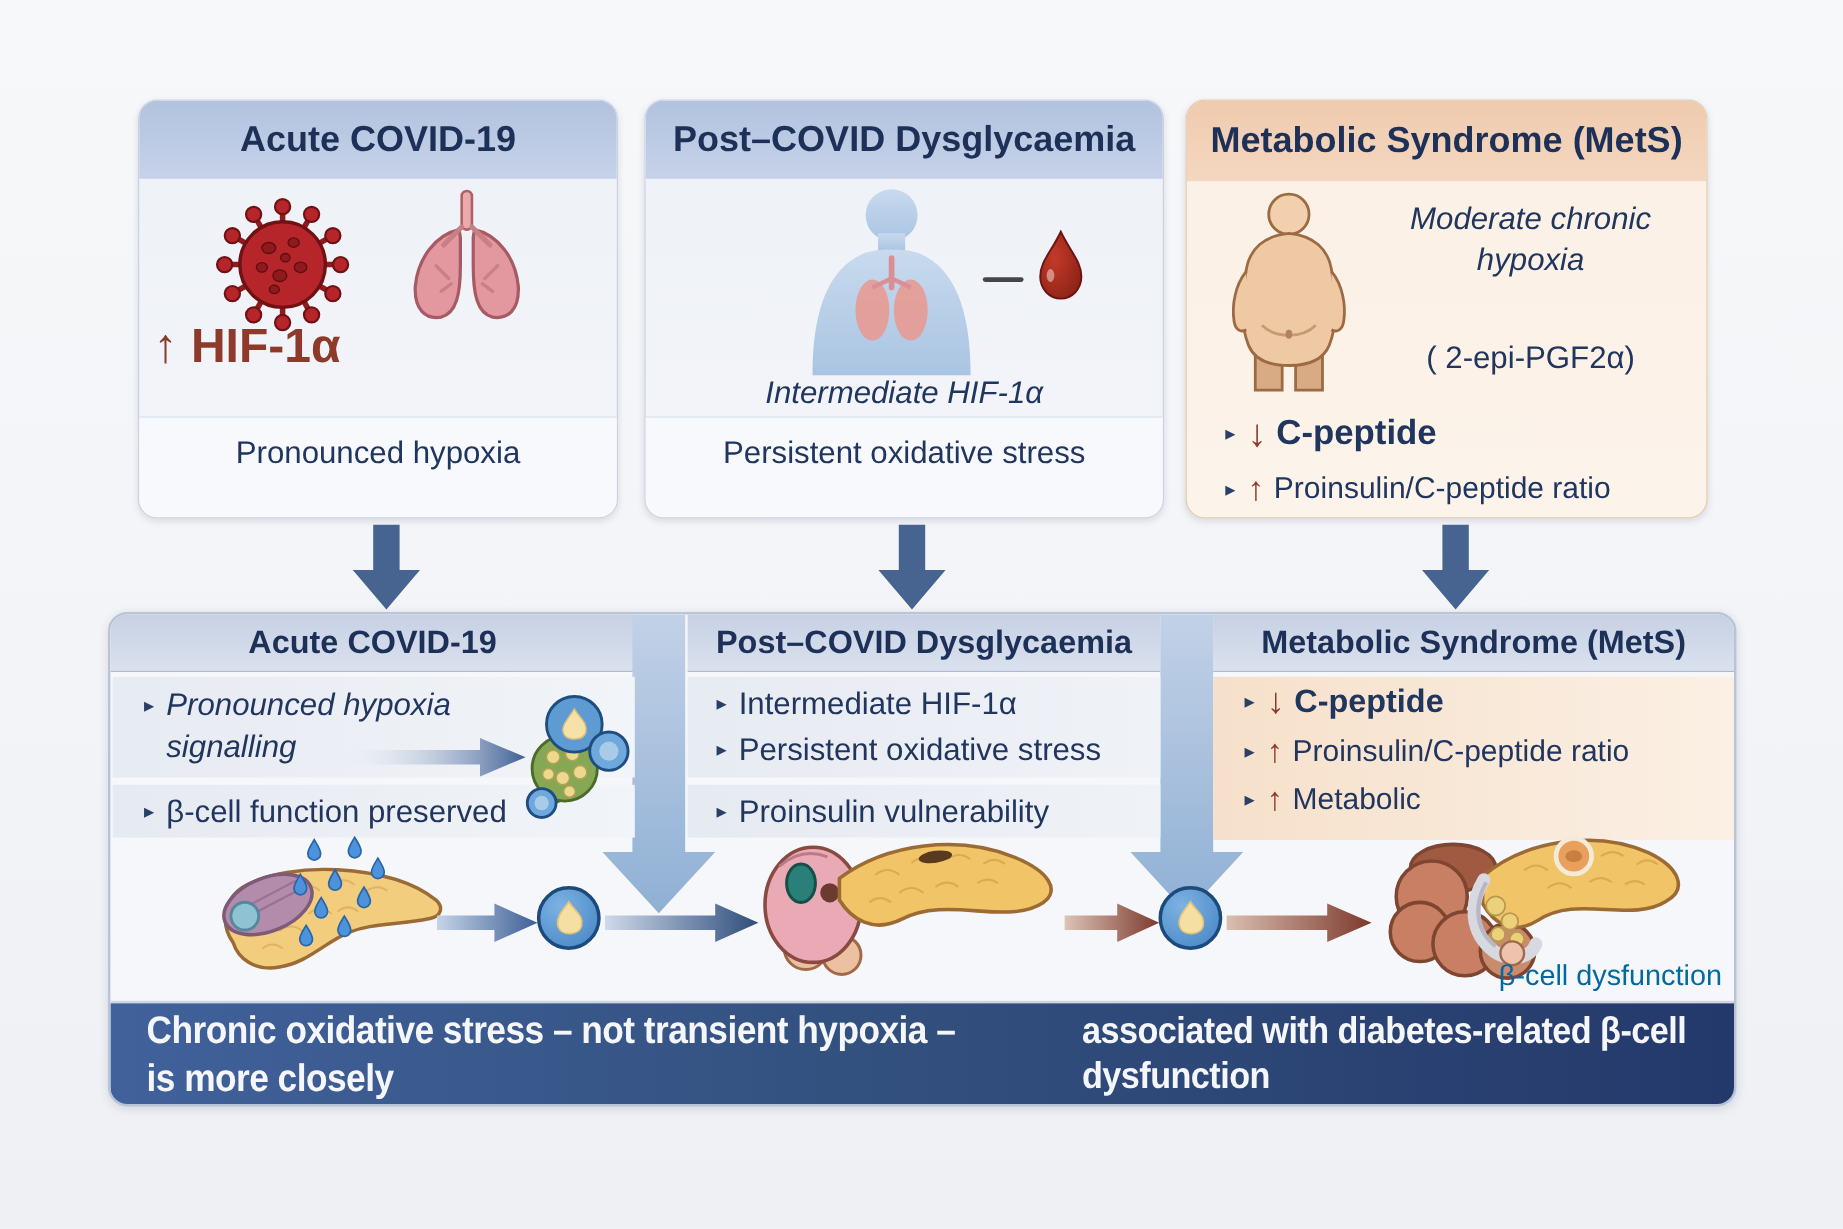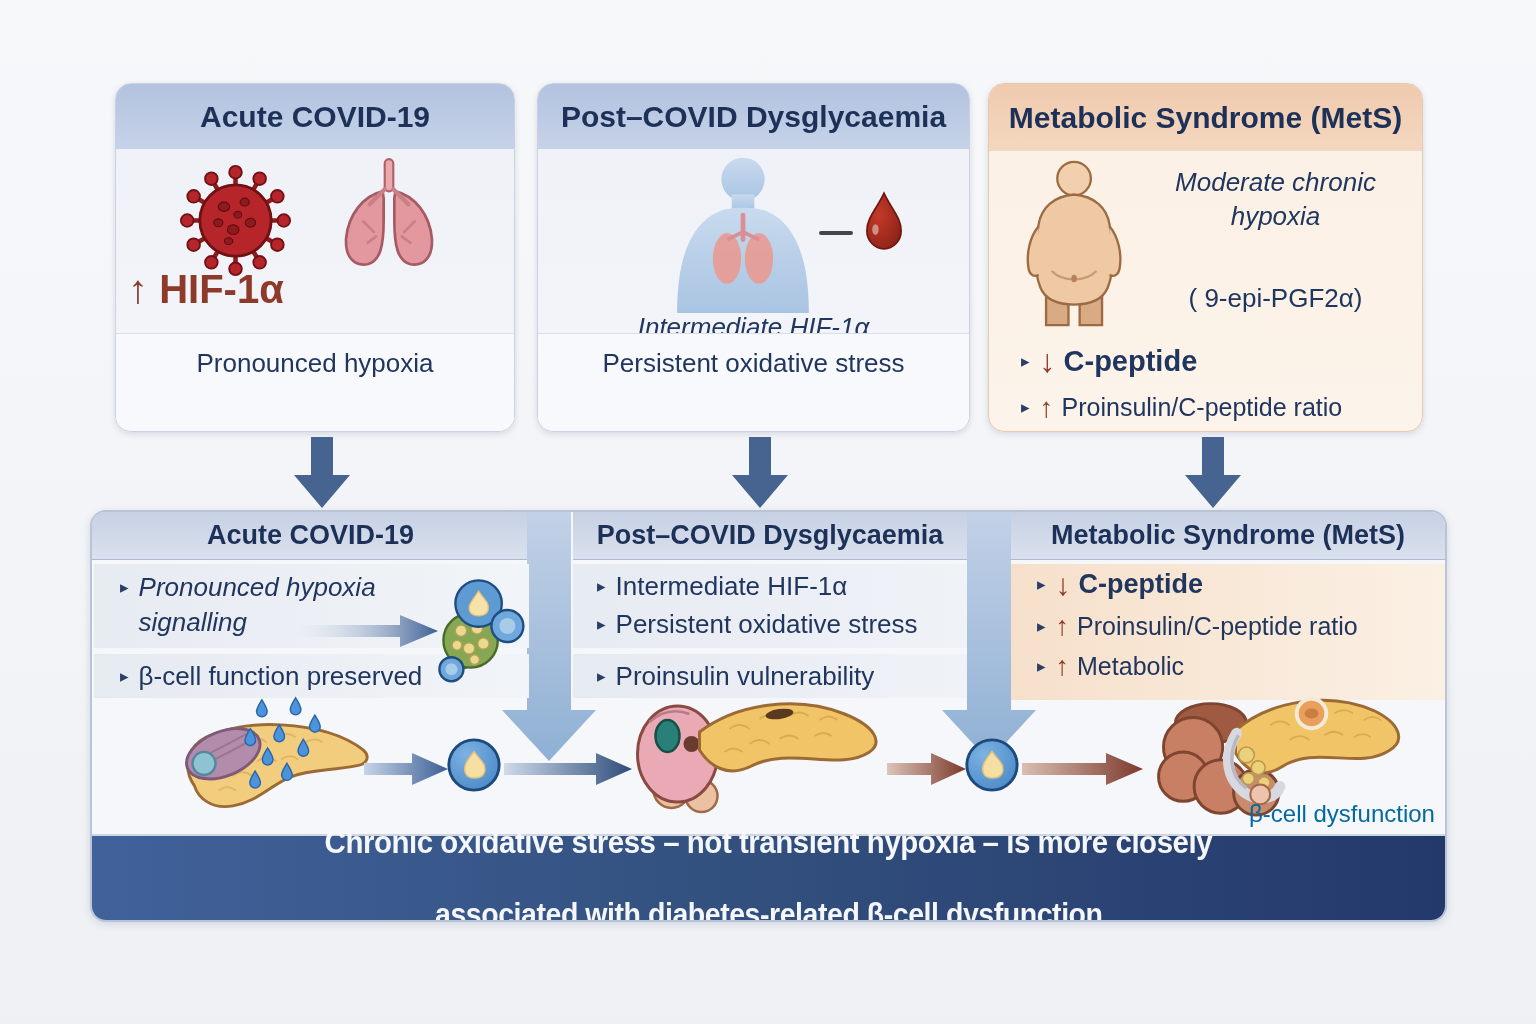--- a/index.html
+++ b/index.html
@@ -12,35 +12,35 @@
     box-shadow:0 2px 6px rgba(70,90,130,.18);}
   .panel.blue{background:linear-gradient(180deg,#eef1f7 0%,#f3f5f9 100%);border:1px solid #c9d2e2;}
   .panel.peach{background:linear-gradient(180deg,#fbf0e5 0%,#fcf3ea 100%);border:1px solid #e6c9ae;}
   .phead{position:absolute;left:0;top:0;right:0;height:65px;display:flex;align-items:center;justify-content:center;
     font-weight:bold;font-size:30px;color:#1d3158;}
   .phead.blue{background:linear-gradient(180deg,#b2c3df 0%,#c6d2e9 100%);}
   .phead.peach{background:linear-gradient(180deg,#efcbae 0%,#f4d7c0 100%);}
   .pbody{position:absolute;left:0;top:65px;right:0;bottom:0;}
   .center-line{position:absolute;left:0;right:0;text-align:center;font-size:26px;color:#21365f;font-style:italic;}
   .hif-line{position:absolute;left:12px;right:0;font-weight:bold;color:#8e3a2a;font-size:40px;}
-  .bottom-band{position:absolute;left:0;right:0;bottom:0;height:98px;background:#f7f9fc;border-top:1px solid #d9dfe9;
+  .bottom-band{position:absolute;left:0;right:0;bottom:0;height:84px;background:#f7f9fc;border-top:1px solid #d9dfe9;
     text-align:center;font-size:26px;color:#21365f;padding-top:14px;box-sizing:border-box;}
   .redarrow{color:#8e3a2a;font-weight:bold;}
   .bigpanel{position:absolute;left:90px;top:510px;width:1357px;height:412px;border-radius:16px;overflow:hidden;
     background:#f5f7fa;border:2px solid #b9c4d6;box-sizing:border-box;box-shadow:0 2px 8px rgba(70,90,130,.18);}
   .bhead{position:absolute;top:0;height:48px;display:flex;align-items:center;justify-content:center;
     background:linear-gradient(180deg,#c7d1e4 0%,#dae1ee 100%);font-weight:bold;font-size:27px;color:#1d3158;
     border-bottom:1px solid #aeb9cf;box-sizing:border-box;}
   .band{position:absolute;}
   .bullet-line{position:absolute;display:flex;align-items:flex-start;font-size:25px;color:#21365f;line-height:33px;}
   .tri{font-size:17px;line-height:33px;margin-right:10px;color:#2a3f66;}
   .b-arrow{font-weight:bold;color:#8e3a2a;margin-right:8px;}
   .footerbar{position:absolute;left:0;right:0;bottom:0;height:84px;
     background:linear-gradient(90deg,#41619b 0%,#33517f 45%,#24396b 100%);
-    border-top:2px solid #cfd6e2;display:flex;flex-direction:column;align-items:center;justify-content:center;gap:34px;}
+    border-top:2px solid #cfd6e2;display:flex;flex-direction:row;align-items:center;justify-content:center;gap:34px;}
   .footer-line{color:#f4f6fa;font-weight:600;letter-spacing:-.5px;transform:scaleX(.92);}
   .f1{font-size:32px;line-height:40px;}
   .f2{font-size:31px;line-height:38px;}
   .abs{position:absolute;}
   .dash{position:absolute;background:#45454e;border-radius:2px;}
   .plabel{position:absolute;font-size:24px;color:#0369a1;}
 </style>
 </head>
 <body>
 
@@ -159,21 +159,21 @@
       <svg class="abs" style="left:25px;top:8px;" width="122" height="168" viewBox="0 0 130 180">
         <circle cx="64" cy="21" r="18" fill="#f2d0ae" stroke="#9c6b44" stroke-width="2.5"></circle>
         <path d="M34,142 L34,178 L58,178 L58,150 L70,150 L70,178 L94,178 L94,142 Z" fill="#d8ab85" stroke="#9c6b44" stroke-width="2.5"></path>
         <path d="M64,38 C42,40 29,52 26,70 C22,95 20,118 28,138 C33,150 46,156 64,156 C82,156 95,150 100,138 C108,118 106,95 102,70 C99,52 86,40 64,38 Z" fill="#eec9a4" stroke="#9c6b44" stroke-width="2.5"></path>
         <path d="M26,72 C16,84 13,102 15,116 C16,124 21,127 26,124" fill="#eec9a4" stroke="#9c6b44" stroke-width="2.5"></path>
         <path d="M102,72 C112,84 115,102 113,116 C112,124 107,127 102,124" fill="#eec9a4" stroke="#9c6b44" stroke-width="2.5"></path>
         <path d="M40,120 C52,132 76,132 88,120" stroke="#c79a72" stroke-width="2.5" fill="none"></path>
         <ellipse cx="64" cy="128" rx="3" ry="4" fill="#b4835c"></ellipse>
       </svg>
       <div class="center-line" style="left:150px;right:10px;top:14px;font-size:26px;line-height:34px;">Moderate chronic hypoxia</div>
-      <div class="abs" style="left:150px;right:10px;top:132px;text-align:center;font-size:26px;">( 9-epi-PGF2α)</div>
+      <div class="abs" style="left:150px;right:10px;top:132px;text-align:center;font-size:26px;">( 2-epi-PGF2α)</div>
       <div class="bullet-line" style="left:32px;top:194px;">
         <span class="tri">▸</span>
         <span class="b-arrow" style="font-size:32px;line-height:33px;">↓</span>
         <span style="font-weight:bold;font-size:29px;">C-peptide</span>
       </div>
       <div class="bullet-line" style="left:32px;top:240px;">
         <span class="tri">▸</span>
         <span class="b-arrow" style="font-size:28px;line-height:33px;">↑</span>
         <span>Proinsulin/C-peptide ratio</span>
       </div>

